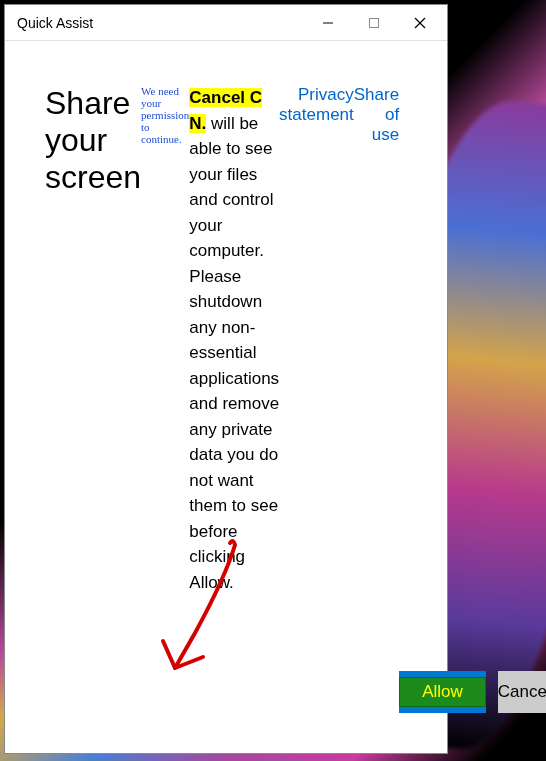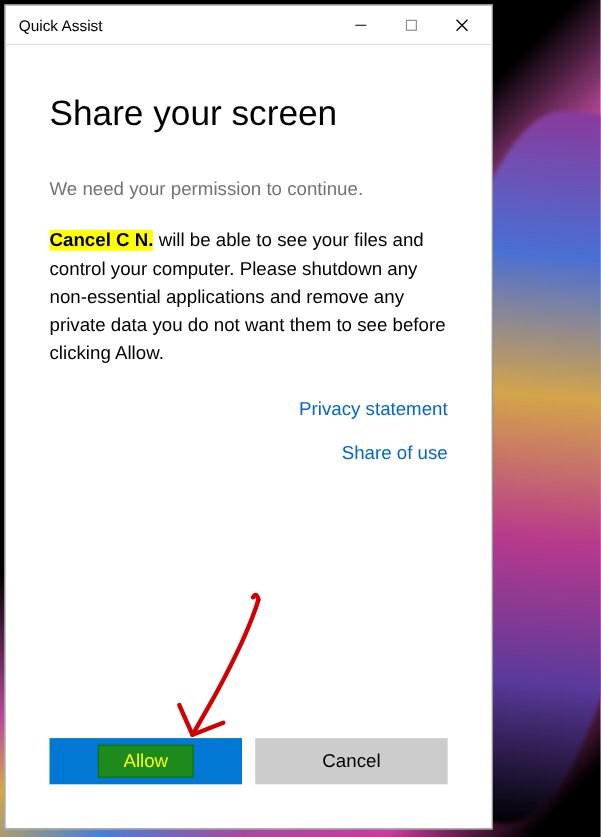--- a/index.html
+++ b/index.html
@@ -59,33 +59,34 @@
       display: flex;
       align-items: center;
       justify-content: center;
       color: #000;
     }
     .tb-btn svg { display: block; }
     .content {
       padding: 44px 40px 20px 40px;
       height: calc(100% - 36px);
       display: flex;
-      flex-direction: column;
+      flex-direction: row;
       position: relative;
     }
     .heading {
       font-size: 32px;
       font-weight: 400;
       color: #000;
       margin-bottom: 40px;
     }
     .subheading {
-      font-size: 17px;
-      color: #737373;
+      font-size: 11px;
+      color: #1d4ed8;
       margin-bottom: 24px;
+      font-family: Liberation Serif, serif;
     }
     .body-text {
       font-size: 17px;
       color: #000;
       line-height: 1.5;
       margin-bottom: 28px;
     }
     .highlight {
       background: #ffff00;
       font-weight: 700;

